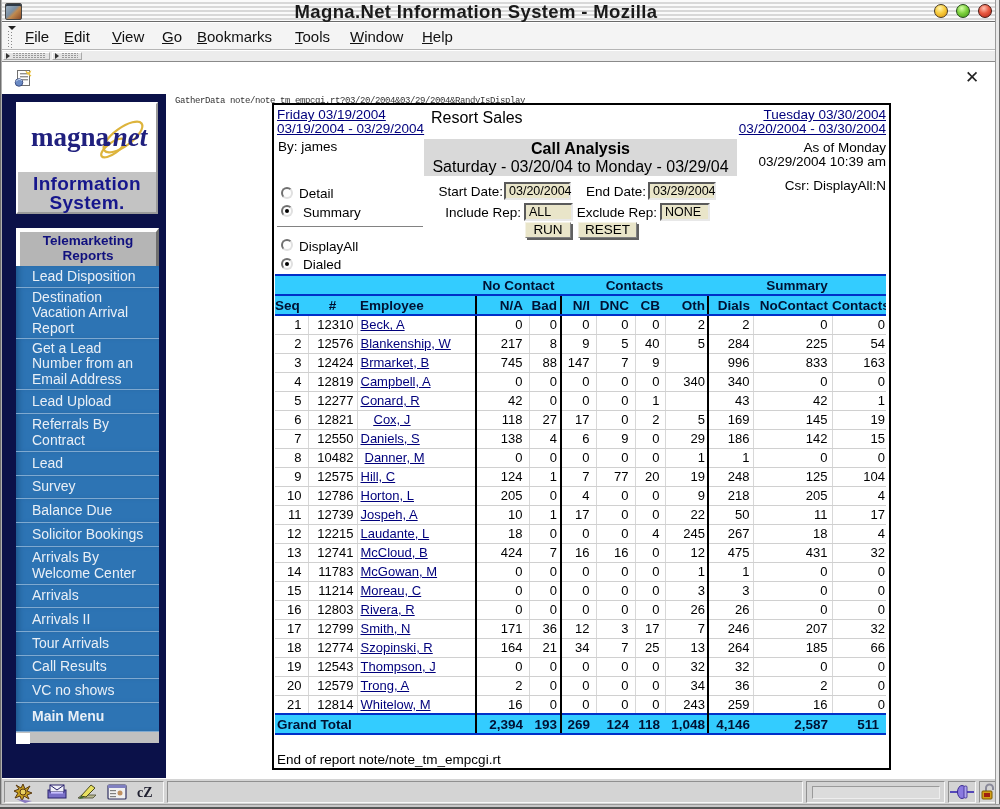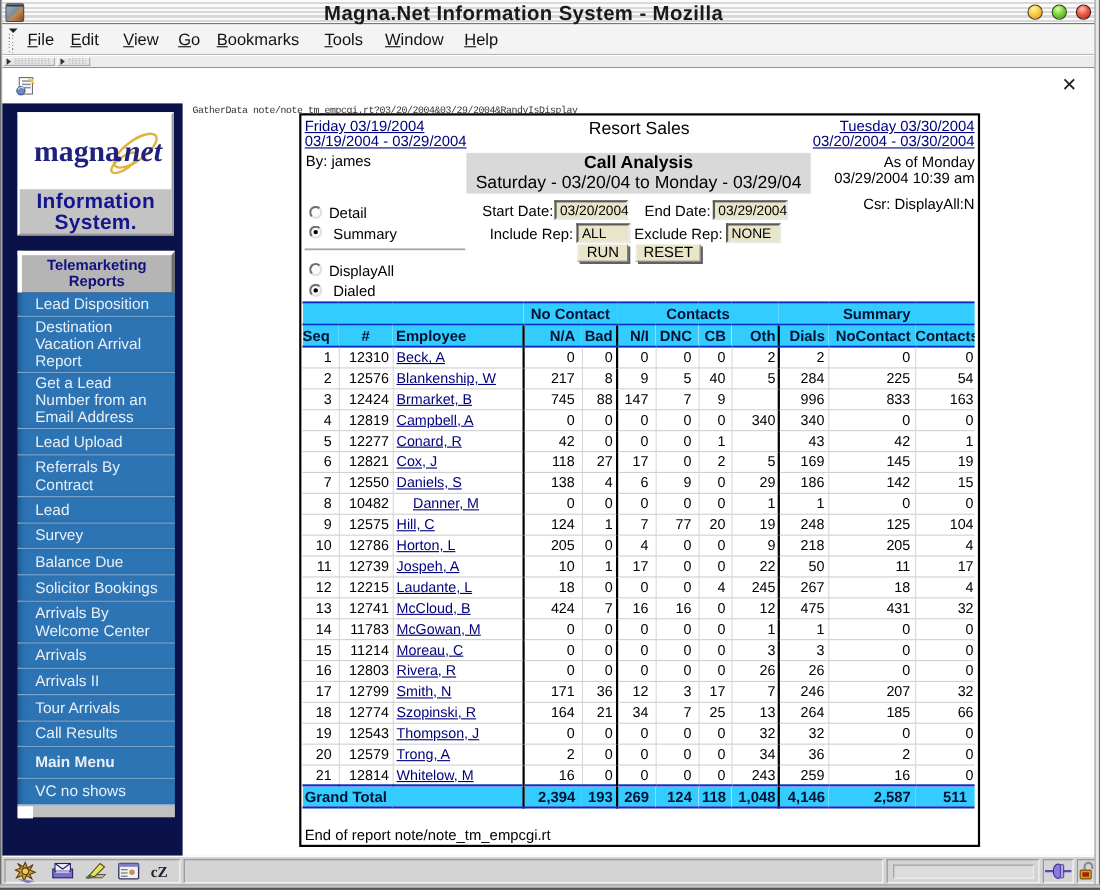--- a/index.html
+++ b/index.html
@@ -176,36 +176,36 @@
       <div class="mi" style="height:23px;">Survey</div>
       <div class="mi" style="height:24px;">Balance Due</div>
       <div class="mi" style="height:24px;">Solicitor Bookings</div>
       <div class="mi" style="height:38px;">
           <span>Arrivals By<br>Welcome Center</span>
         </div>
       <div class="mi" style="height:23px;">Arrivals</div>
       <div class="mi" style="height:24px;">Arrivals II</div>
       <div class="mi" style="height:24px;">Tour Arrivals</div>
       <div class="mi" style="height:23px;">Call Results</div>
+      <div class="mi" style="height:24px;">VC no shows</div>
       <div class="mi" style="height:29px; font-weight:bold;">Main Menu</div>
-      <div class="mi" style="height:24px;">VC no shows</div>
       <div id="menuscroll" style="position:relative;">
           <div id="menuscrollw"></div>
         </div>
     </div>
   </div>
 
   <div id="gather" class="abs">GatherData note/note_tm_empcgi.rt?03/20/2004&amp;03/29/2004&amp;RandyIsDisplay</div>
   <div id="repbox" class="abs"></div>
 
   <div class="abs rtxt" style="left:277px; top:107px;"><a class="nlink" href="#a">Friday 03/19/2004</a></div>
   <div class="abs rtxt" style="left:277px; top:121px;"><a class="nlink" href="#a">03/19/2004 - 03/29/2004</a></div>
   <div class="abs rtxt" style="left:278px; top:139px;">By: james</div>
 
-  <div class="abs" style="left:431px; top:109px; width:300px; text-align:center; font-size:16px; color:#000;">Resort Sales</div>
+  <div class="abs" style="left:431px; top:109px; width:300px; font-size:16px; color:#000;">Resort Sales</div>
   <div id="graybox" class="abs">
     <div style="font-size:16px; font-weight:bold; padding-top:1px;">Call Analysis</div>
     <div style="font-size:16px;">Saturday - 03/20/04 to Monday - 03/29/04</div>
   </div>
 
   <div id="rightcol" class="abs">
     <div class="rtxt" style="position:absolute; right:0; top:107px;"><a class="nlink" href="#a">Tuesday 03/30/2004</a></div>
     <div class="rtxt" style="position:absolute; right:0; top:121px;"><a class="nlink" href="#a">03/20/2004 - 03/30/2004</a></div>
     <div class="rtxt" style="position:absolute; right:0; top:140px;">As of Monday</div>
     <div class="rtxt" style="position:absolute; right:0; top:154px;">03/29/2004 10:39 am</div>
@@ -339,21 +339,21 @@
           <td class="num c1" style="padding-right:6px;">0</td>
           <td class="num c1" style="padding-right:5px;">1</td>
           <td class="num gb" style="padding-right:2px;"></td>
           <td class="num c1" style="padding-right:3px;">43</td>
           <td class="num c1" style="padding-right:4px;">42</td>
           <td class="num" style="padding-right:1px;">1</td>
         </tr>
     <tr class="dr">
           <td class="num c1" style="padding-right:6px;">6</td>
           <td class="num c1" style="padding-right:3px;">12821</td>
-          <td class="gb" style="padding-left:3px;"><a href="#a">Cox, J</a></td>
+          <td class="gb" style="padding-left:16px;text-decoration:underline;"><a href="#a">Cox, J</a></td>
           <td class="num c1" style="padding-right:6px;">118</td>
           <td class="num gb" style="padding-right:3px;">27</td>
           <td class="num c1" style="padding-right:6px;">17</td>
           <td class="num c1" style="padding-right:6px;">0</td>
           <td class="num c1" style="padding-right:5px;">2</td>
           <td class="num gb" style="padding-right:2px;">5</td>
           <td class="num c1" style="padding-right:3px;">169</td>
           <td class="num c1" style="padding-right:4px;">145</td>
           <td class="num" style="padding-right:1px;">19</td>
         </tr>
@@ -367,21 +367,21 @@
           <td class="num c1" style="padding-right:6px;">9</td>
           <td class="num c1" style="padding-right:5px;">0</td>
           <td class="num gb" style="padding-right:2px;">29</td>
           <td class="num c1" style="padding-right:3px;">186</td>
           <td class="num c1" style="padding-right:4px;">142</td>
           <td class="num" style="padding-right:1px;">15</td>
         </tr>
     <tr class="dr">
           <td class="num c1" style="padding-right:6px;">8</td>
           <td class="num c1" style="padding-right:3px;">10482</td>
-          <td class="gb" style="padding-left:18px;margin-left:20px;"><a href="#a">Danner, M</a></td>
+          <td class="gb" style="padding-left:7px;margin-left:20px;"><a href="#a">Danner, M</a></td>
           <td class="num c1" style="padding-right:6px;">0</td>
           <td class="num gb" style="padding-right:3px;">0</td>
           <td class="num c1" style="padding-right:6px;">0</td>
           <td class="num c1" style="padding-right:6px;">0</td>
           <td class="num c1" style="padding-right:5px;">0</td>
           <td class="num gb" style="padding-right:2px;">1</td>
           <td class="num c1" style="padding-right:3px;">1</td>
           <td class="num c1" style="padding-right:4px;">0</td>
           <td class="num" style="padding-right:1px;">0</td>
         </tr>

